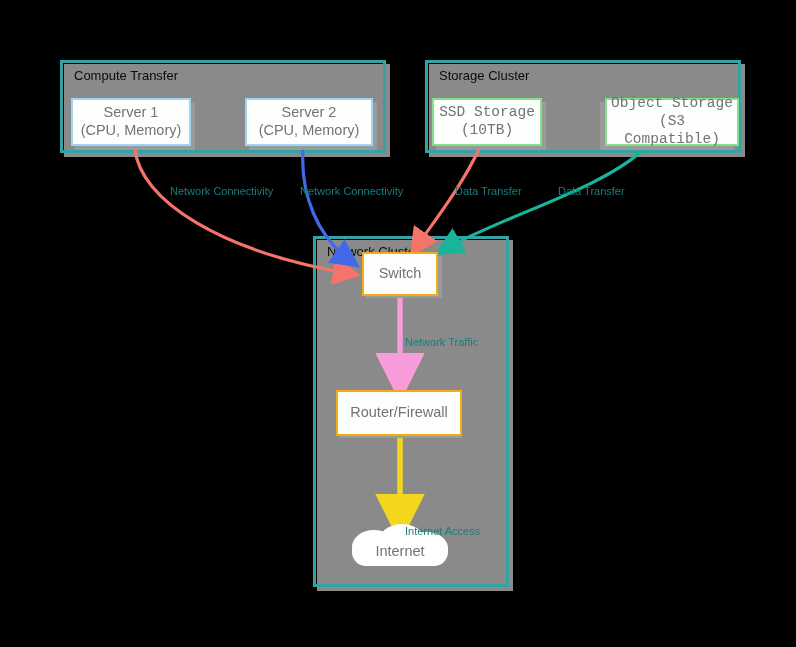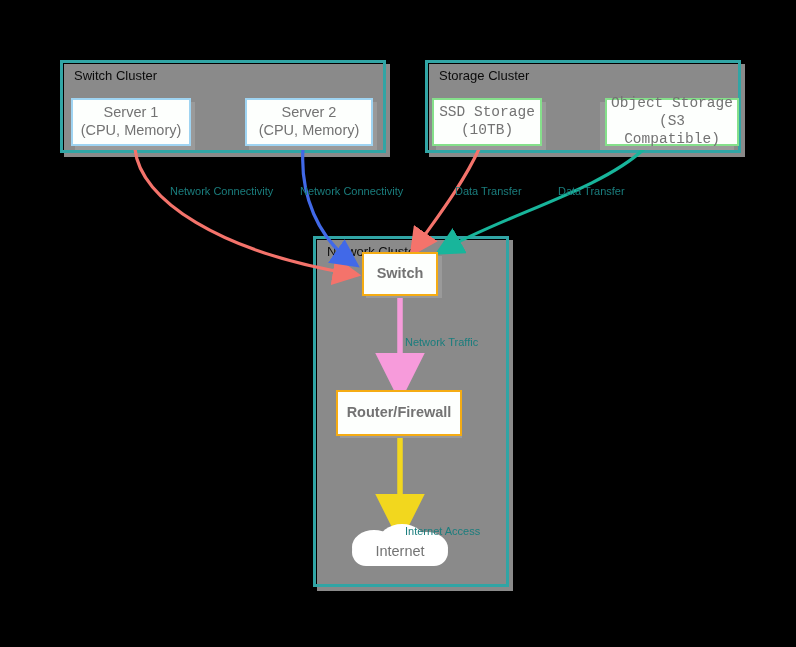--- a/index.html
+++ b/index.html
@@ -52,21 +52,21 @@
     justify-content: center;
     text-align: center;
     line-height: 1.22;
     font-size: 14.5px;
     color: #737373;
     z-index: 6;
   }
   .node .nline { display: block; }
   .node-server { border: 2px solid #9fd4f2; }
   .node-storage { border: 2px solid #85e08b; font-family: Liberation Mono, monospace; }
-  .node-net { border: 2px solid #f5ac13; font-weight: bold; }
+  .node-net { border: 2px solid #f5ac13; }
   .node-cloud {
     border: none;
     background: transparent;
   }
   .node-shadow {
     position: absolute;
     background: #9a9a9a;
     z-index: 5;
   }
 
@@ -100,21 +100,21 @@
 </head>
 <body>
 
 <div id="canvas">
 
   <div class="cluster-shadow" style="left:64px; top:64px; width:326px; height:93px;"></div>
   <div class="cluster-shadow" style="left:429px; top:64px; width:316px; height:93px;"></div>
   <div class="cluster-shadow" style="left:317px; top:240px; width:196px; height:351px;"></div>
 
   <div class="cluster" style="left:60px; top:60px; width:326px; height:93px;"></div>
-  <div class="cluster-label" style="left:74px; top:68px;">Switch Cluster</div>
+  <div class="cluster-label" style="left:74px; top:68px;">Compute Transfer</div>
 
   <div class="cluster" style="left:425px; top:60px; width:316px; height:93px;"></div>
   <div class="cluster-label" style="left:439px; top:68px;">Storage Cluster</div>
 
   <div class="cluster" style="left:313px; top:236px; width:196px; height:351px;"></div>
   <div class="cluster-label" style="left:327px; top:244px;">Network Cluster</div>
 
   <svg class="edges" viewBox="0 0 796 647" xmlns="http://www.w3.org/2000/svg">
     <defs>
       <marker id="ah-red" markerWidth="9" markerHeight="9" refX="6" refY="4.5" orient="auto" markerUnits="strokeWidth">

